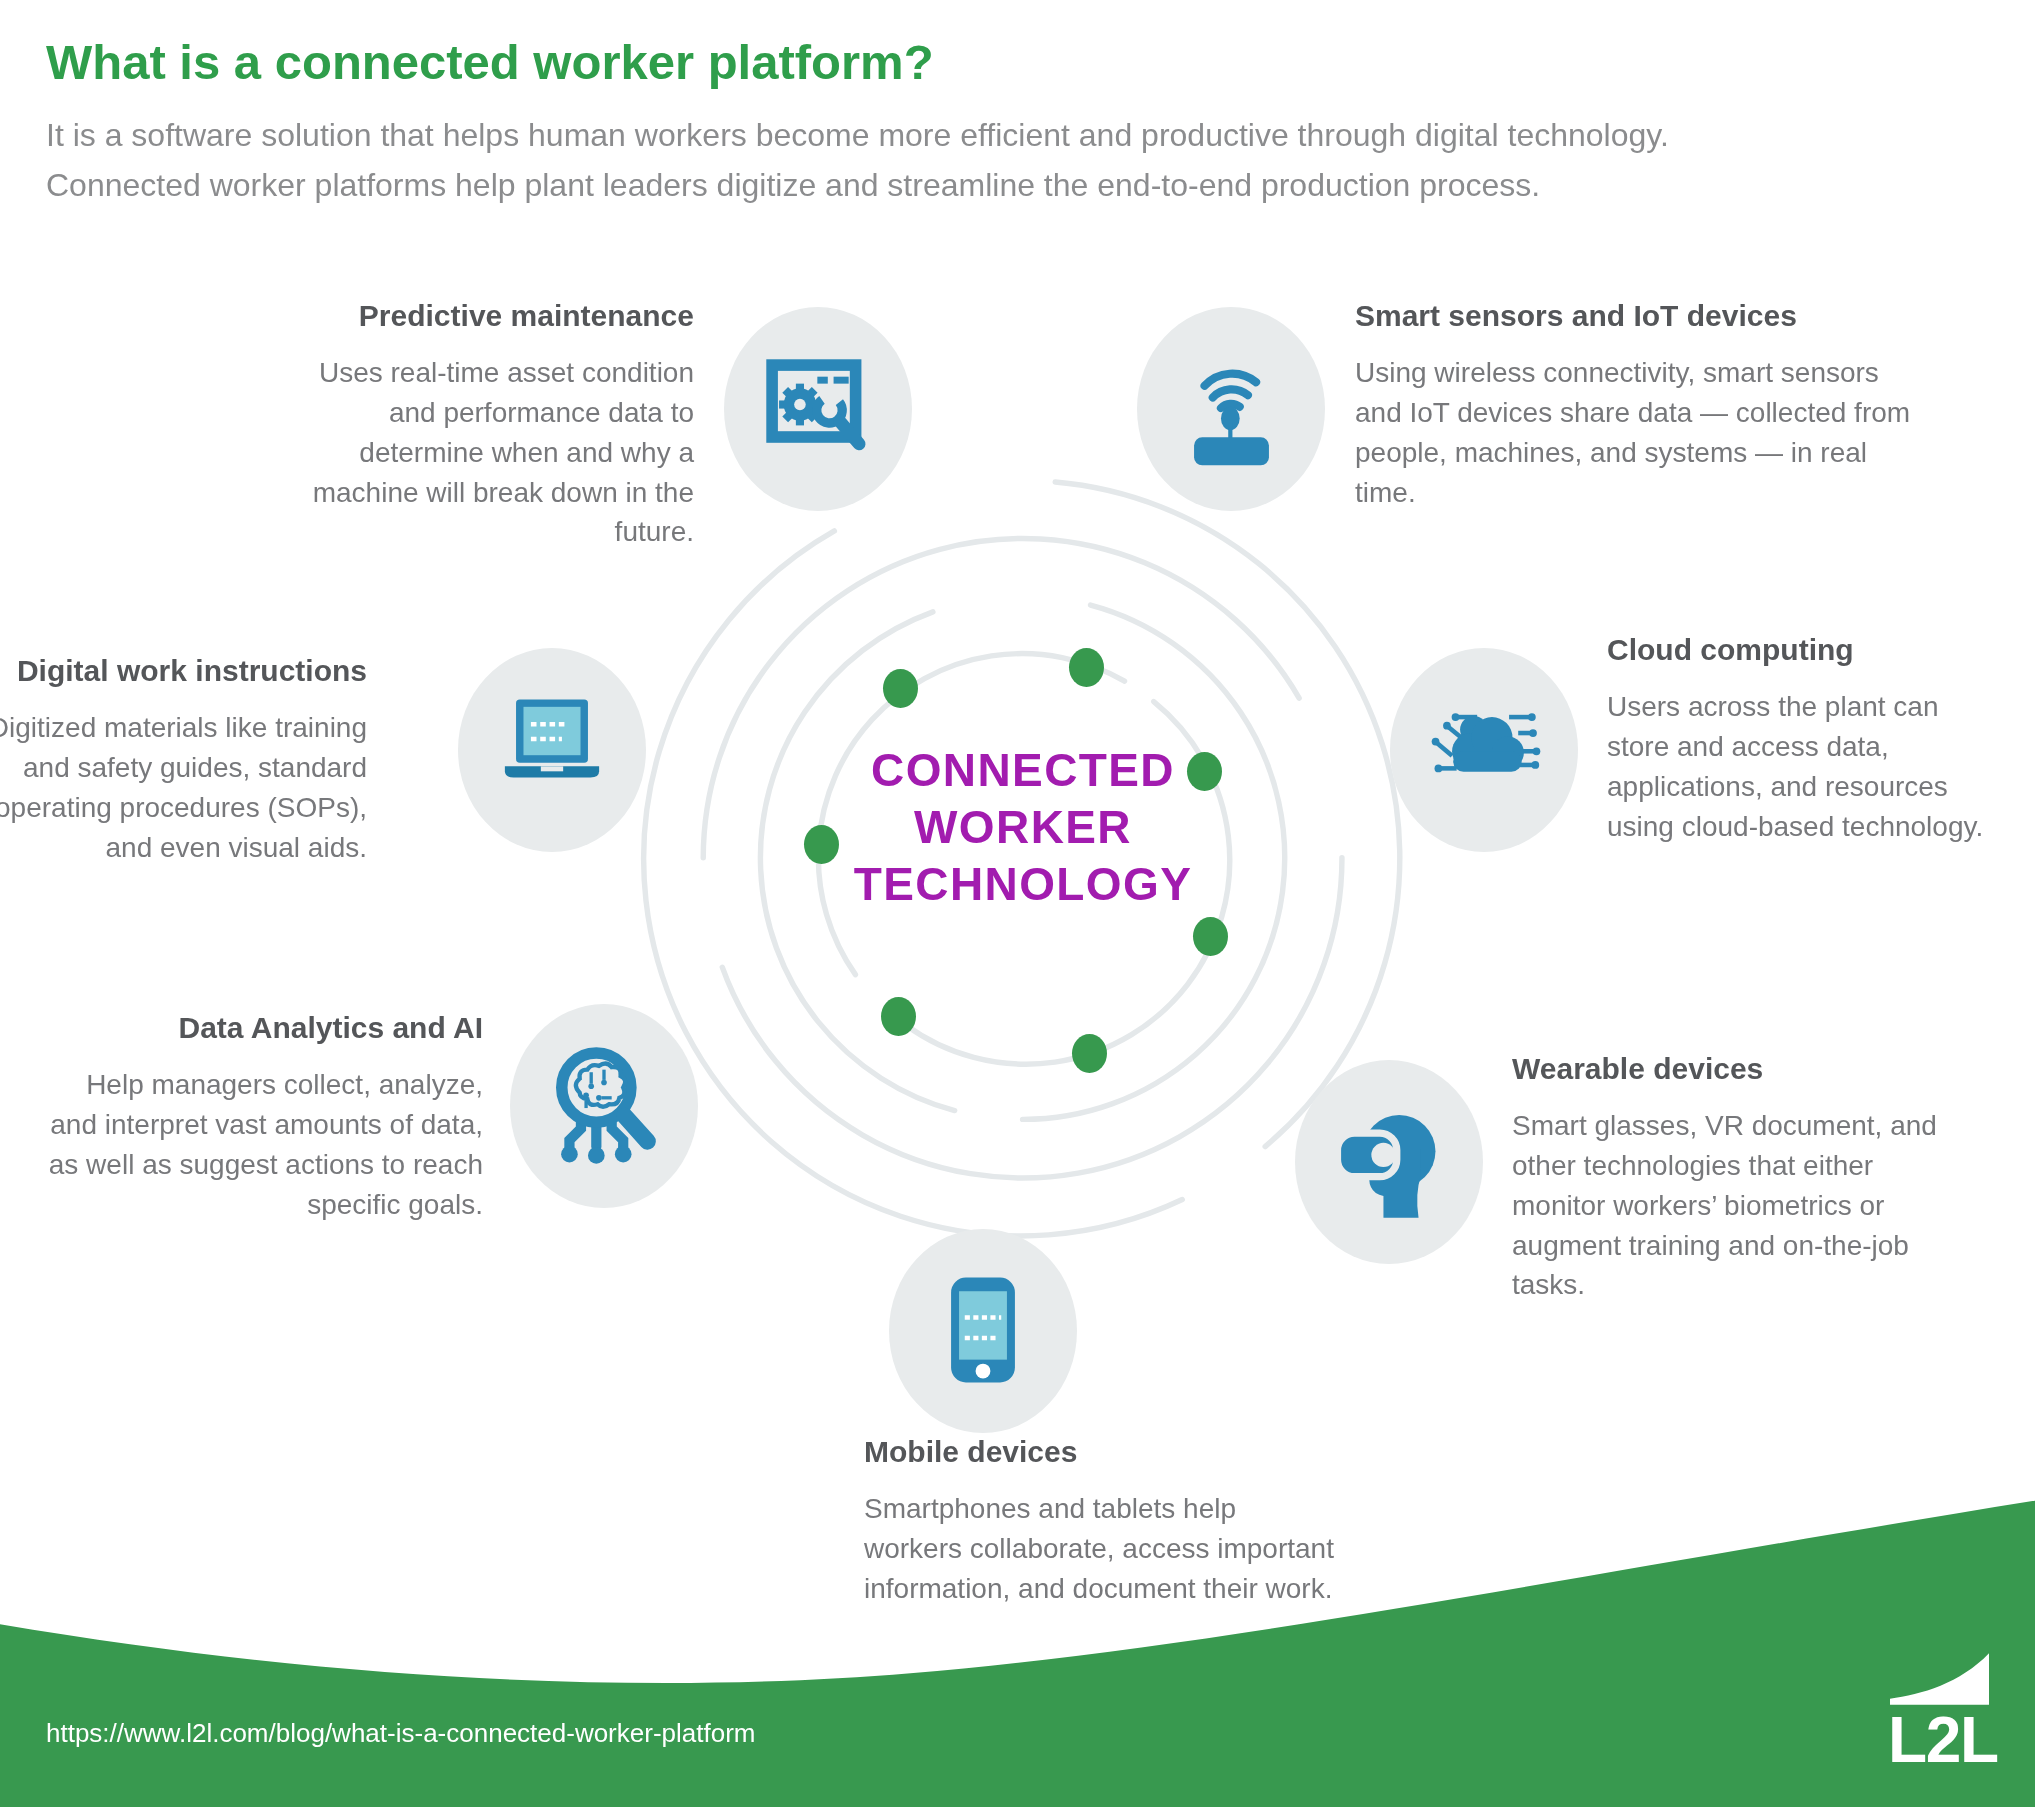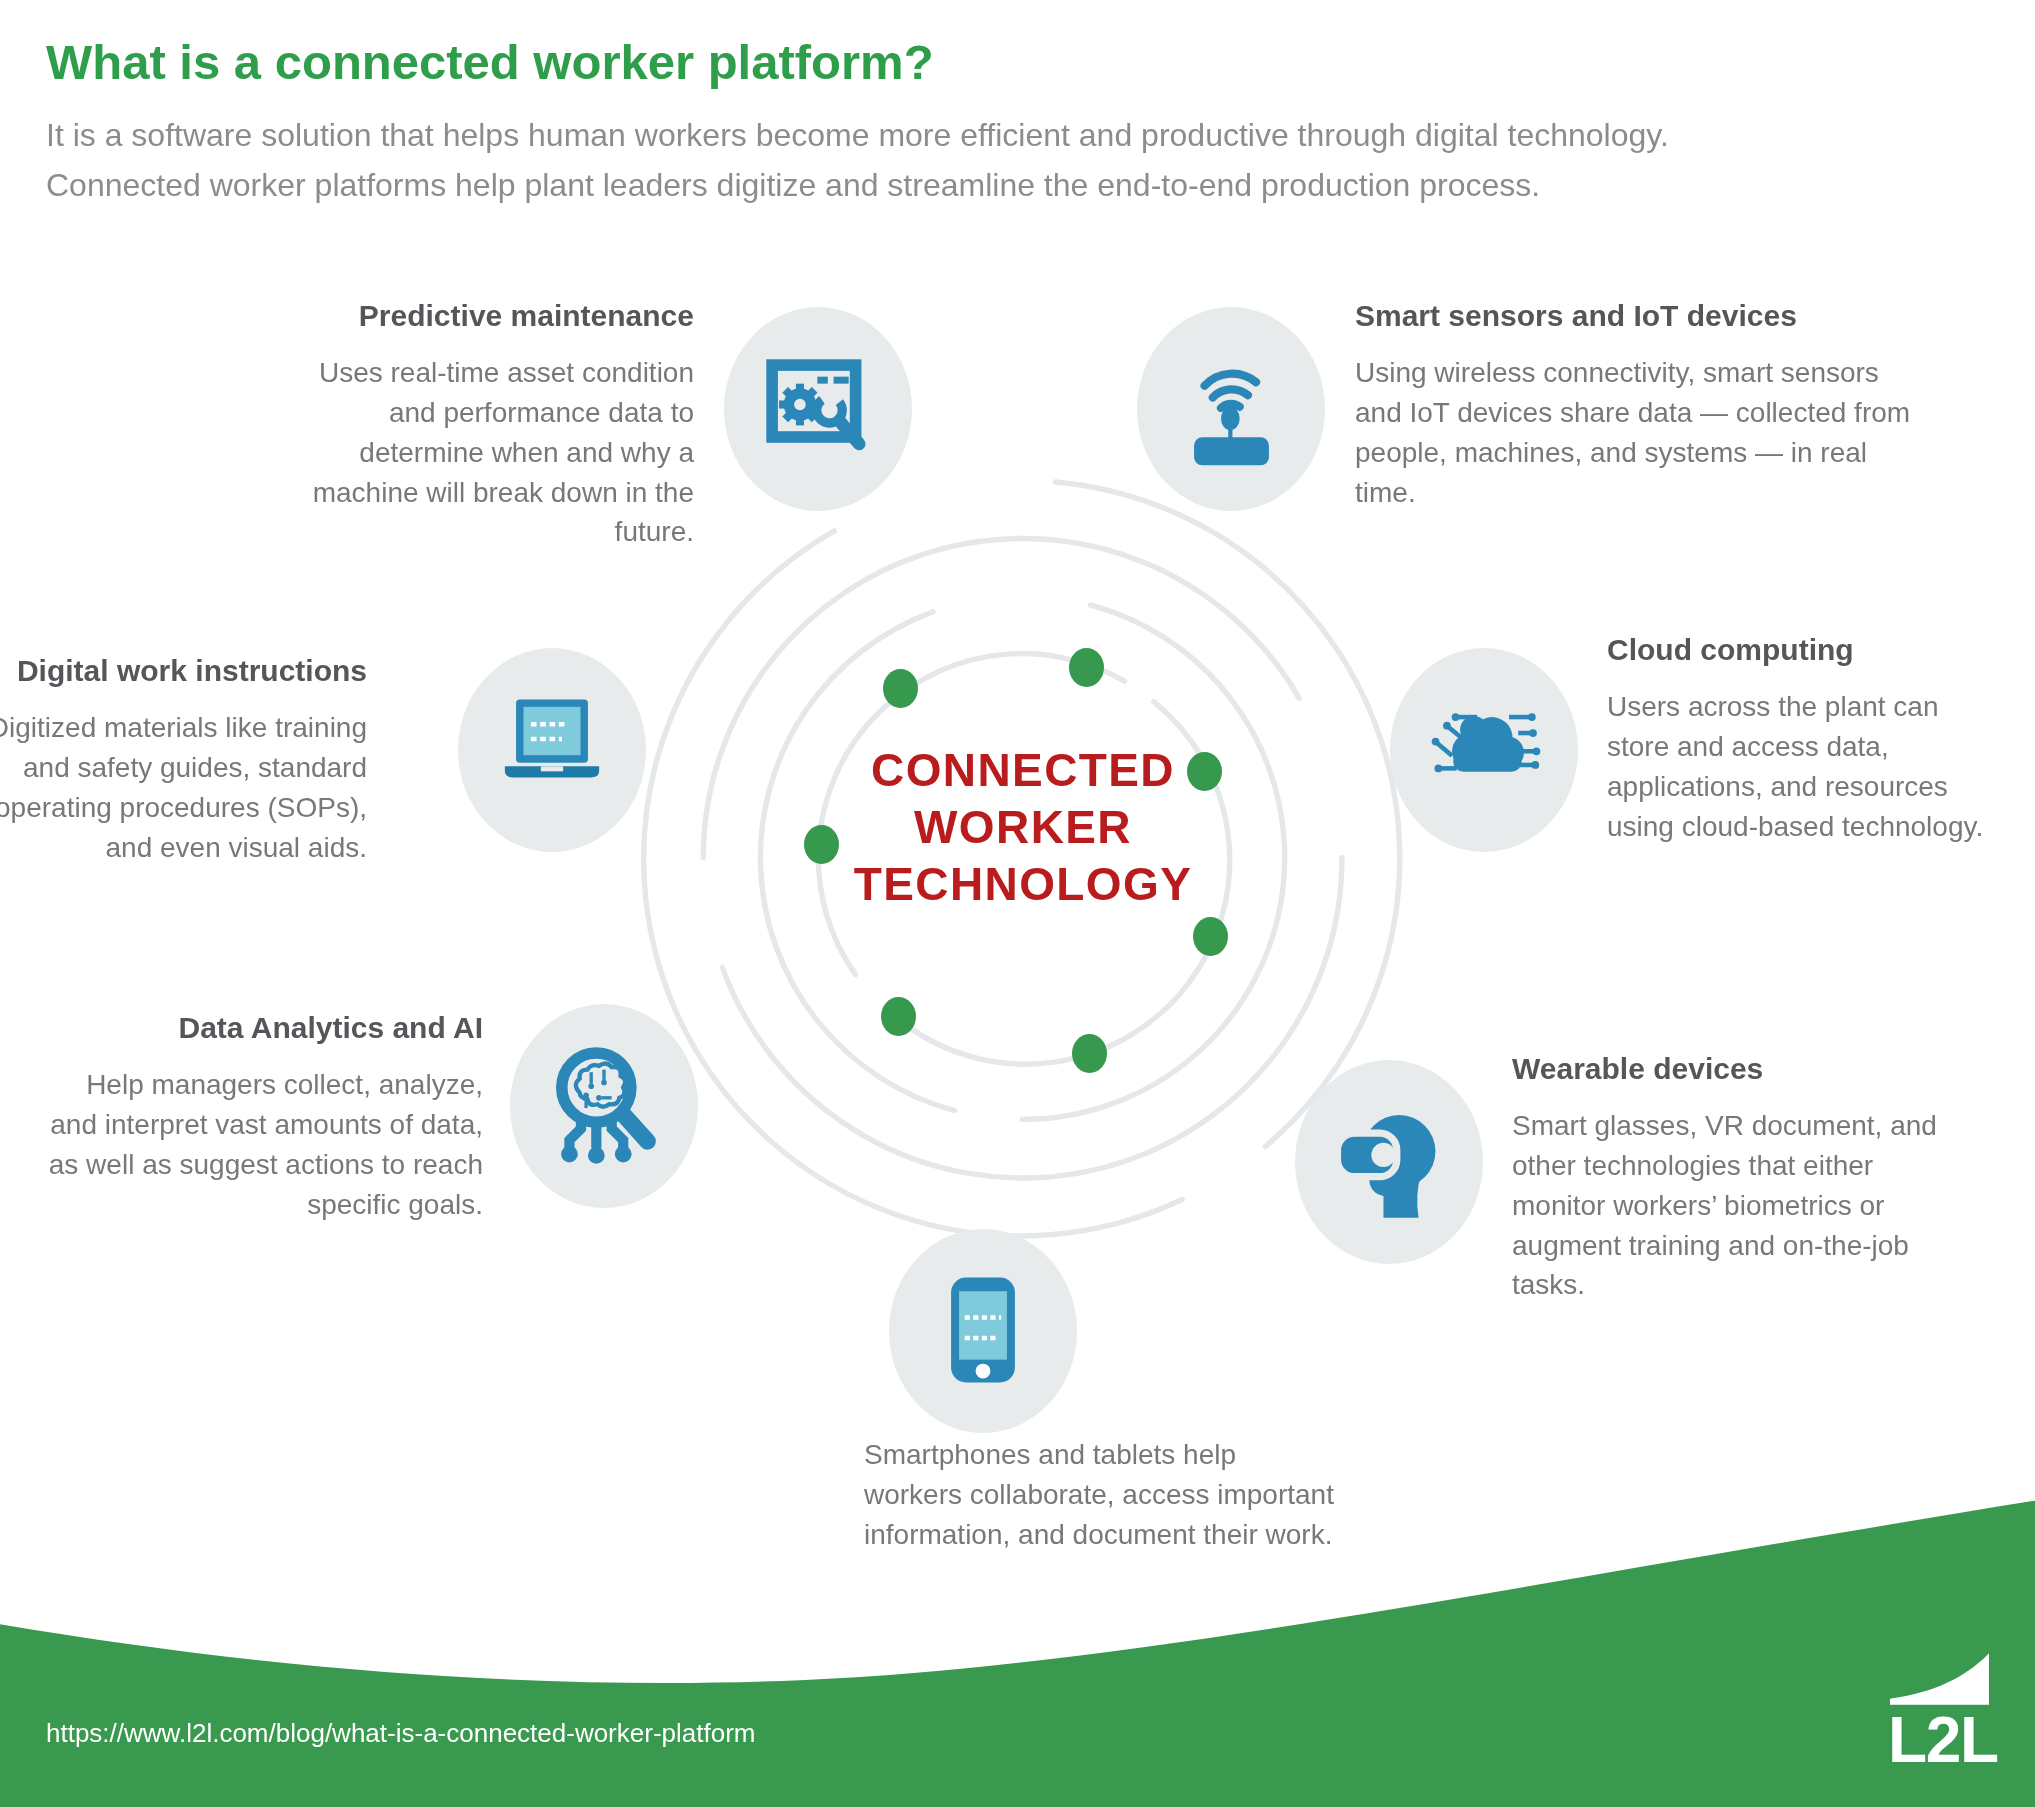--- a/index.html
+++ b/index.html
@@ -15,21 +15,21 @@
   .page-subtitle{
     position:absolute;left:46px;top:111px;margin:0;width:1801px;
     font-size:32px;line-height:1.56;color:#8B8C8E;white-space:pre-line;font-weight:400;
   }
   
   svg.arcs{position:absolute;left:0;top:0;}
   .arc{fill:none;stroke:#E4E8EA;stroke-width:8;stroke-linecap:round;}
   
   .center-title{
     position:absolute;left:717px;top:742px;width:612px;margin:0;
-    font-size:46px;line-height:1.24;font-weight:bold;color:#b91c1c;
+    font-size:46px;line-height:1.24;font-weight:bold;color:#a21caf;
     letter-spacing:1.4px;text-align:center;white-space:pre-line;
   }
   
   .dot{position:absolute;width:35px;height:39px;border-radius:50%;background:#37994E;}
   .dot1{left:883px;top:669px;}  .dot2{left:1069px;top:648px;}
   .dot3{left:1187px;top:752px;} .dot4{left:804px;top:825px;}
   .dot5{left:1193px;top:917px;} .dot6{left:881px;top:997px;}
   .dot7{left:1072px;top:1034px;}
   
   .circle{
@@ -254,20 +254,21 @@
         <svg viewBox="0 0 100 100" width="114" height="128">
           <rect x="22" y="4" width="56" height="92" rx="13" fill="#2B87B8"></rect>
           <rect x="29" y="16" width="42" height="60" fill="#7FCBDC"></rect>
           <line x1="34" y1="39" x2="66" y2="39" stroke="#ffffff" stroke-width="4" stroke-dasharray="4.5 3"></line>
           <line x1="34" y1="57" x2="62" y2="57" stroke="#ffffff" stroke-width="4" stroke-dasharray="4.5 3"></line>
           <circle cx="50" cy="86" r="6.5" fill="#ffffff"></circle>
         </svg>
       </span>
     </div>
     <div class="tblock t-mobile">
+      <h3>Mobile devices</h3>
       <p>Smartphones and tablets help workers collaborate, access important information, and document their work.</p>
     </div>
   </section>
 
   <svg class="wave" width="2035" height="347" viewBox="0 0 2995 510" aria-hidden="true">
     <path d="M0,240 C520,328 980,342 1340,312 C1800,274 2300,170 2995,58 L2995,510 L0,510 Z" fill="#38994F"></path>
   </svg>
 
   <a class="footer-url" href="#">https://www.l2l.com/blog/what-is-a-connected-worker-platform</a>
 

